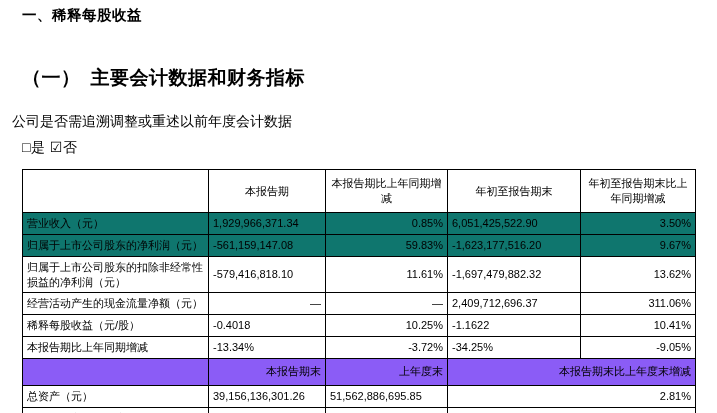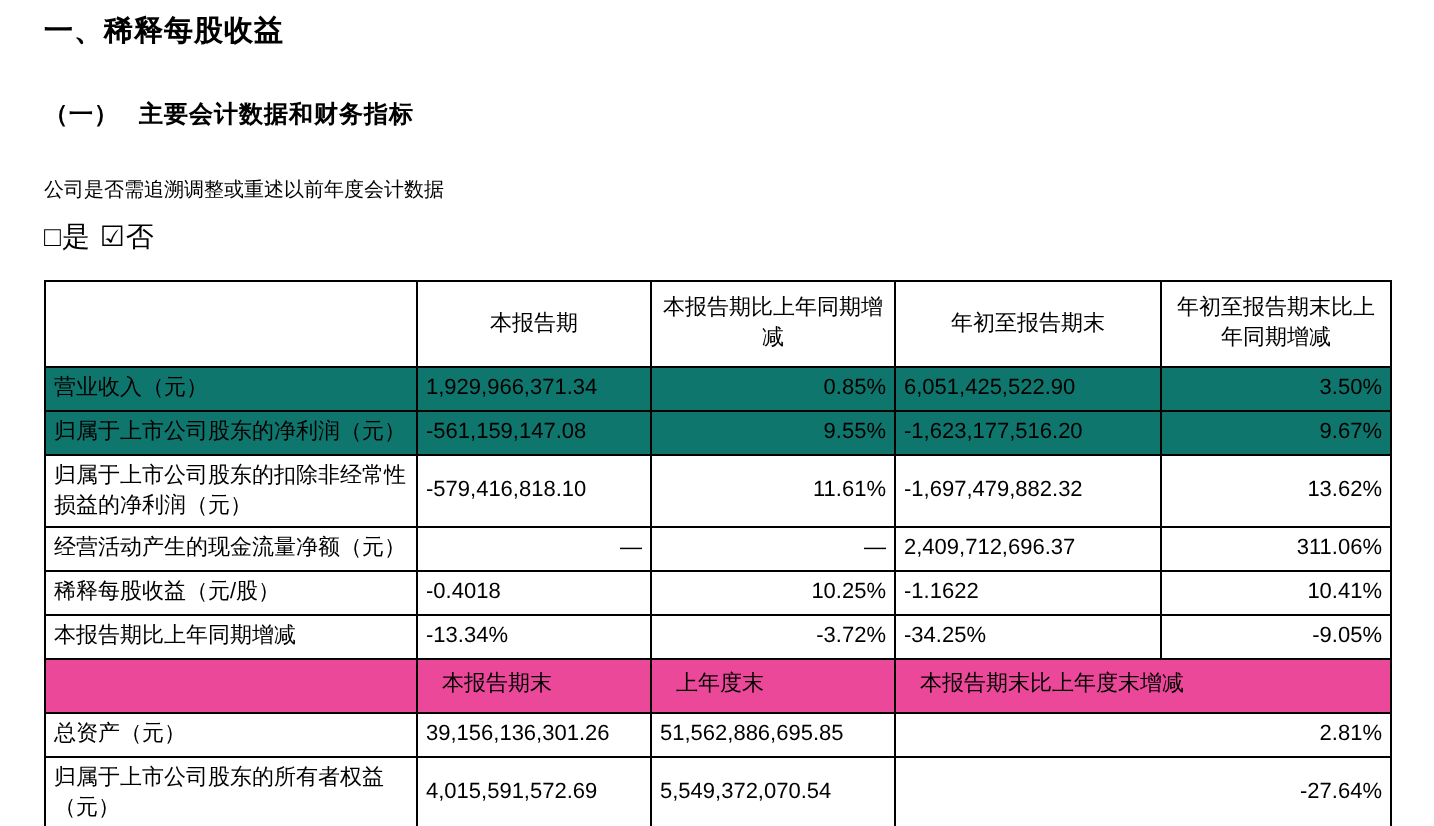--- a/index.html
+++ b/index.html
@@ -21,29 +21,29 @@
     padding: 0;
     box-sizing: border-box;
   }
   .h1 {
     font-size: 14.5px;
     font-weight: bold;
     margin: 6px 0 0 22px;
     letter-spacing: 0.5px;
   }
   .h2 {
-    font-size: 12px;
+    font-size: 19px;
     font-weight: bold;
-    margin: 24px 0 0 22px;
+    margin: 40px 0 0 22px;
     letter-spacing: 0.5px;
   }
   .h2 .h2-idx { margin-right: 10px; }
   .para {
-    font-size: 10px;
-    margin: 22px 0 0 22px;
+    font-size: 14px;
+    margin: 22px 0 0 12px;
   }
   .checkline {
     font-size: 14px;
     margin: 8px 0 0 22px;
     letter-spacing: 0.5px;
   }
   table.fin {
     border-collapse: collapse;
     margin: 12px 0 0 22px;
     width: 673px;
@@ -81,23 +81,23 @@
     text-align: right;
     font-size: 11px;
   }
   tr.hl td {
     background: #0f766e;
   }
   tr.hl td.num, tr.hl td.lbl {
     font-weight: normal;
   }
   tr.sub th {
-    text-align: left;
+    text-align: right;
     font-size: 11px;
-    background: #ec4899;
+    background: #8b5cf6;
     height: 20px;
     padding-left: 12px;
   }
   .dash {
     text-align: center;
   }
 </style>
 </head>
 <body>
 
@@ -134,21 +134,21 @@
       <tr class="hl">
         <td class="lbl">营业收入（元）</td>
         <td class="num">1,929,966,371.34</td>
         <td class="ctr">0.85%</td>
         <td class="num">6,051,425,522.90</td>
         <td class="ctr">3.50%</td>
       </tr>
       <tr class="hl">
         <td class="lbl">归属于上市公司股东的净利润（元）</td>
         <td class="num">-561,159,147.08</td>
-        <td class="ctr">9.55%</td>
+        <td class="ctr">59.83%</td>
         <td class="num">-1,623,177,516.20</td>
         <td class="ctr">9.67%</td>
       </tr>
       <tr>
         <td class="lbl">归属于上市公司股东的扣除非经常性损益的净利润（元）</td>
         <td class="num">-579,416,818.10</td>
         <td class="ctr">11.61%</td>
         <td class="num">-1,697,479,882.32</td>
         <td class="ctr">13.62%</td>
       </tr>

